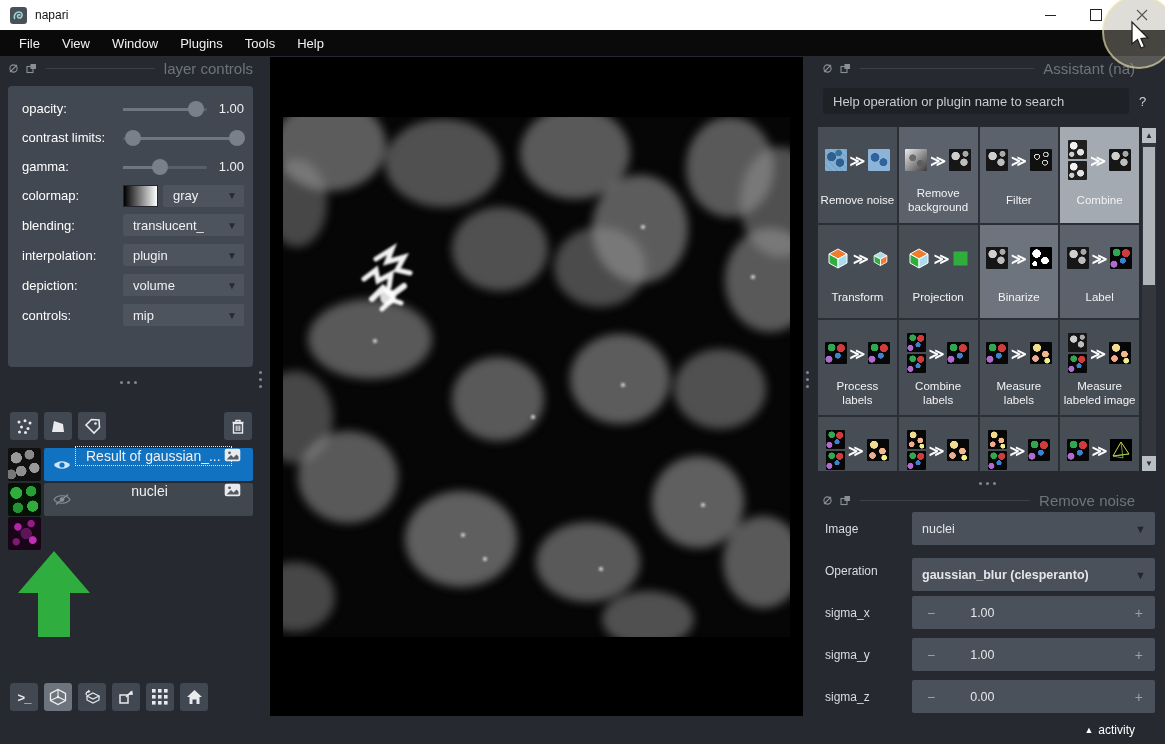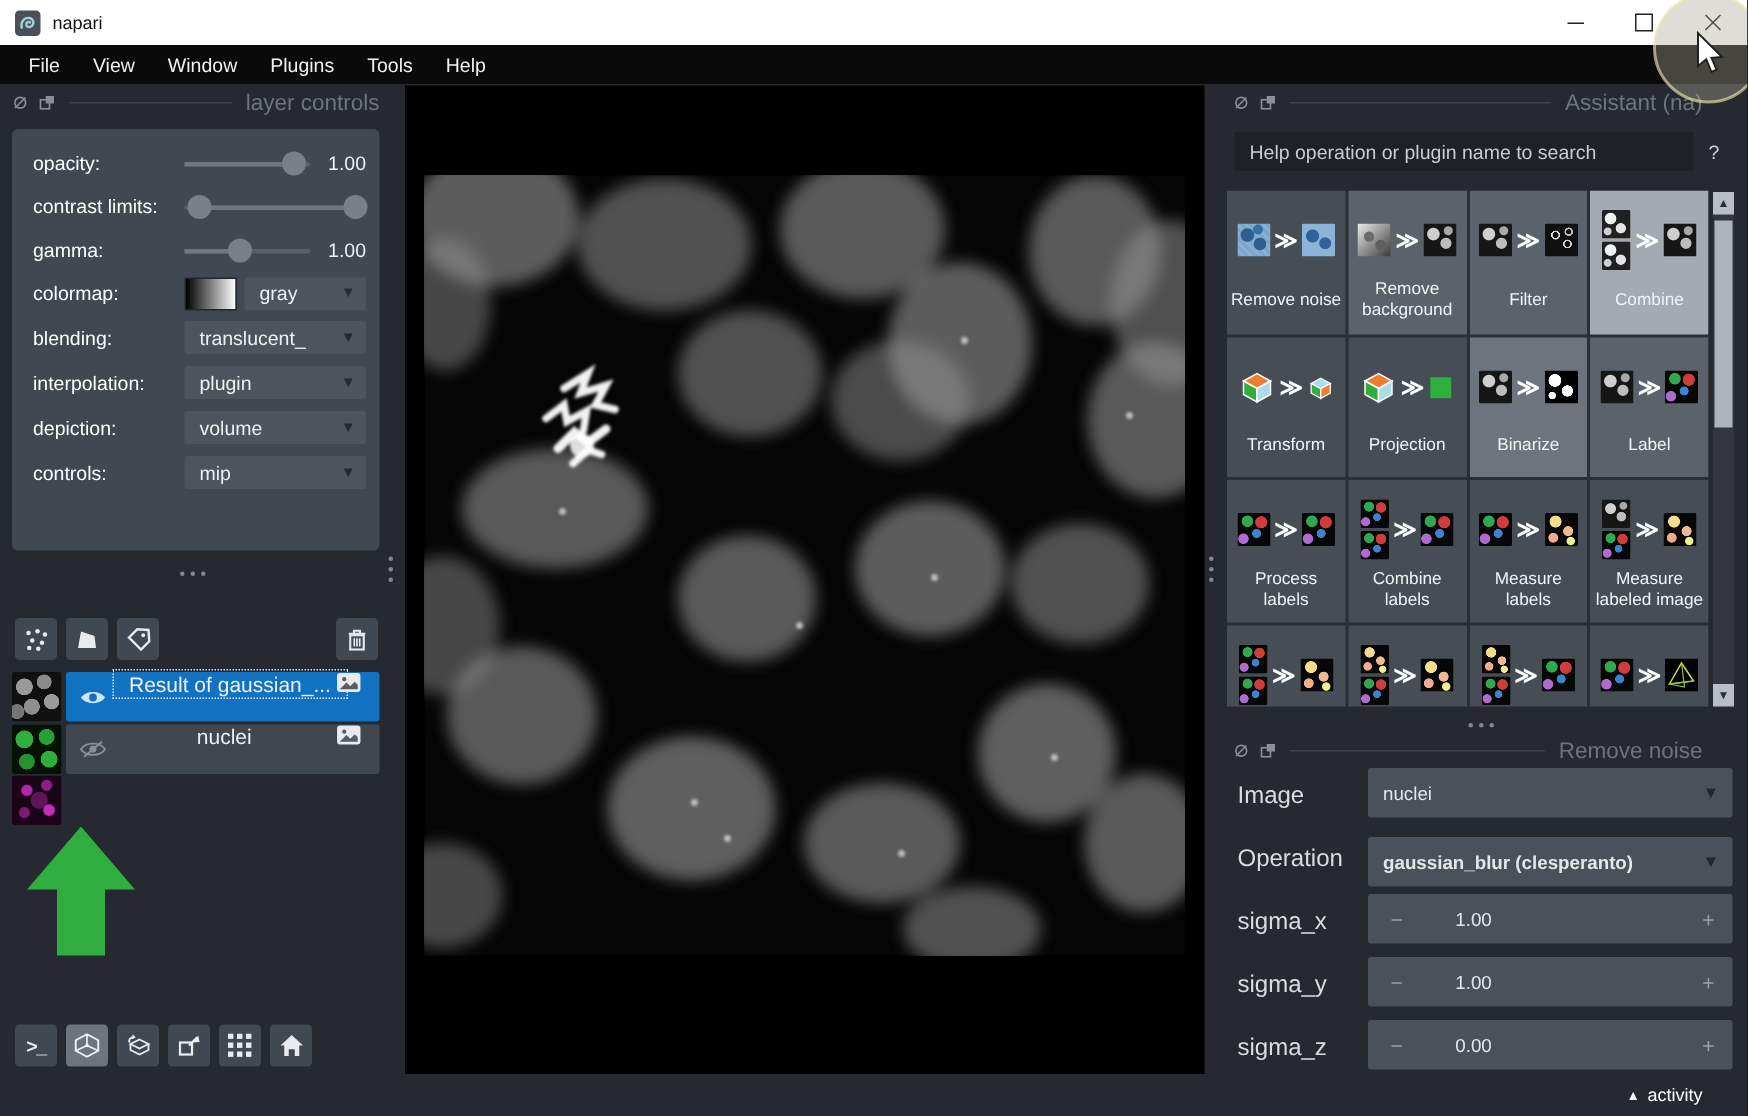--- a/index.html
+++ b/index.html
@@ -95,21 +95,21 @@
   .th-blobs-gray{background:radial-gradient(circle at 30% 32%,#cfcfcf 0 18%,transparent 21%),radial-gradient(circle at 68% 60%,#bdbdbd 0 17%,transparent 20%),radial-gradient(circle at 75% 22%,#a8a8a8 0 11%,transparent 14%),#161616;}
   .th-outlines-gray{background:radial-gradient(circle at 32% 35%,transparent 0 9%,#d8d8d8 10% 14%,transparent 15%),radial-gradient(circle at 68% 62%,transparent 0 9%,#cfcfcf 10% 14%,transparent 15%),radial-gradient(circle at 72% 25%,transparent 0 7%,#bbb 8% 12%,transparent 13%),#101010;}
   .th-blobs-light{background:radial-gradient(circle at 30% 30%,#f2f2f2 0 19%,transparent 22%),radial-gradient(circle at 66% 64%,#e4e4e4 0 18%,transparent 21%),radial-gradient(circle at 20% 75%,#cfcfcf 0 11%,transparent 14%),#202020;}
   .th-blobs-bw{background:radial-gradient(circle at 30% 30%,#fff 0 19%,transparent 20%),radial-gradient(circle at 68% 62%,#fff 0 18%,transparent 19%),radial-gradient(circle at 22% 76%,#fff 0 10%,transparent 11%),#000;}
   .th-labels-color{background:radial-gradient(circle at 30% 25%,#2fa84f 0 16%,transparent 18%),radial-gradient(circle at 72% 28%,#d03b3b 0 17%,transparent 19%),radial-gradient(circle at 58% 62%,#3b82d0 0 15%,transparent 17%),radial-gradient(circle at 18% 78%,#b06ad0 0 13%,transparent 15%),#070707;}
   .th-labels-pastel{background:radial-gradient(circle at 32% 26%,#f2dd8e 0 17%,transparent 19%),radial-gradient(circle at 70% 55%,#f2b98e 0 16%,transparent 18%),radial-gradient(circle at 25% 75%,#f2ab8e 0 13%,transparent 15%),radial-gradient(circle at 78% 85%,#eef08e 0 10%,transparent 12%),#070707;}
   .sb{position:absolute;left:1142px;top:128px;width:14px;height:343px;background:#33373d;}
   .sb-btn{position:absolute;left:0;width:14px;height:15px;background:#b9bec4;color:#2b2e33;font-size:8px;display:flex;align-items:center;justify-content:center;}
   .sb-thumb{position:absolute;left:1px;top:19px;width:12px;height:138px;background:#aeb3b9;}
   
-  .f-label{position:absolute;left:825px;font-size:16px;color:#dadce0;}
+  .f-label{position:absolute;left:825px;font-size:12px;color:#dadce0;}
   .f-widget{position:absolute;left:912px;width:243px;height:33px;background:#4a515a;border-radius:2px;box-sizing:border-box;display:flex;align-items:center;font-size:12.5px;color:#e4e6e9;}
   .f-widget .sel-text{padding-left:10px;}
   .f-widget .sel-arrow{margin-right:9px;}
   .spin-minus{margin-left:15px;color:#9aa0a7;font-size:14px;}
   .spin-val{margin-left:35px;}
   .spin-plus{margin-left:auto;margin-right:12px;color:#9aa0a7;font-size:14px;}
   .activity{position:absolute;right:30px;top:723px;font-size:12px;color:#fff;display:flex;align-items:center;gap:5px;}
   .activity .tri{font-size:9px;}
   .overlay{position:absolute;pointer-events:none;}
 </style>

